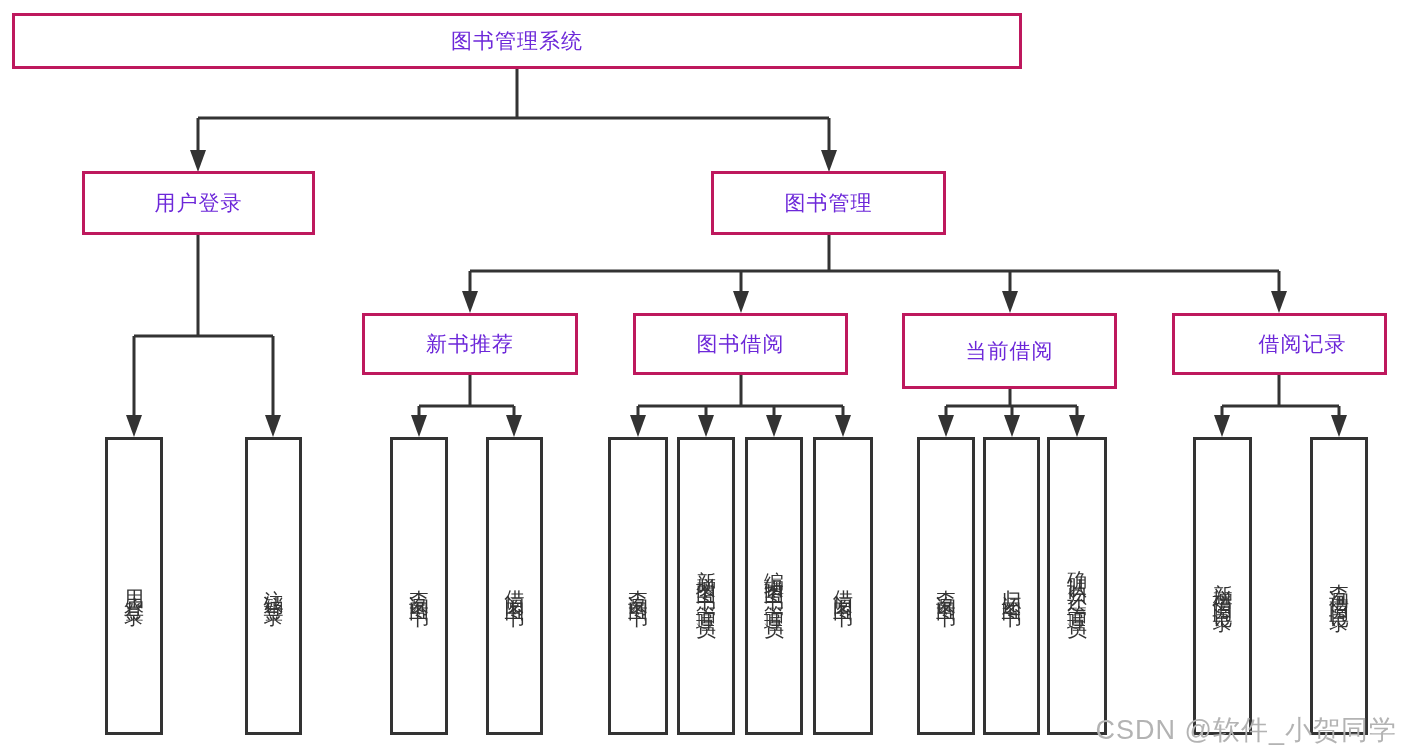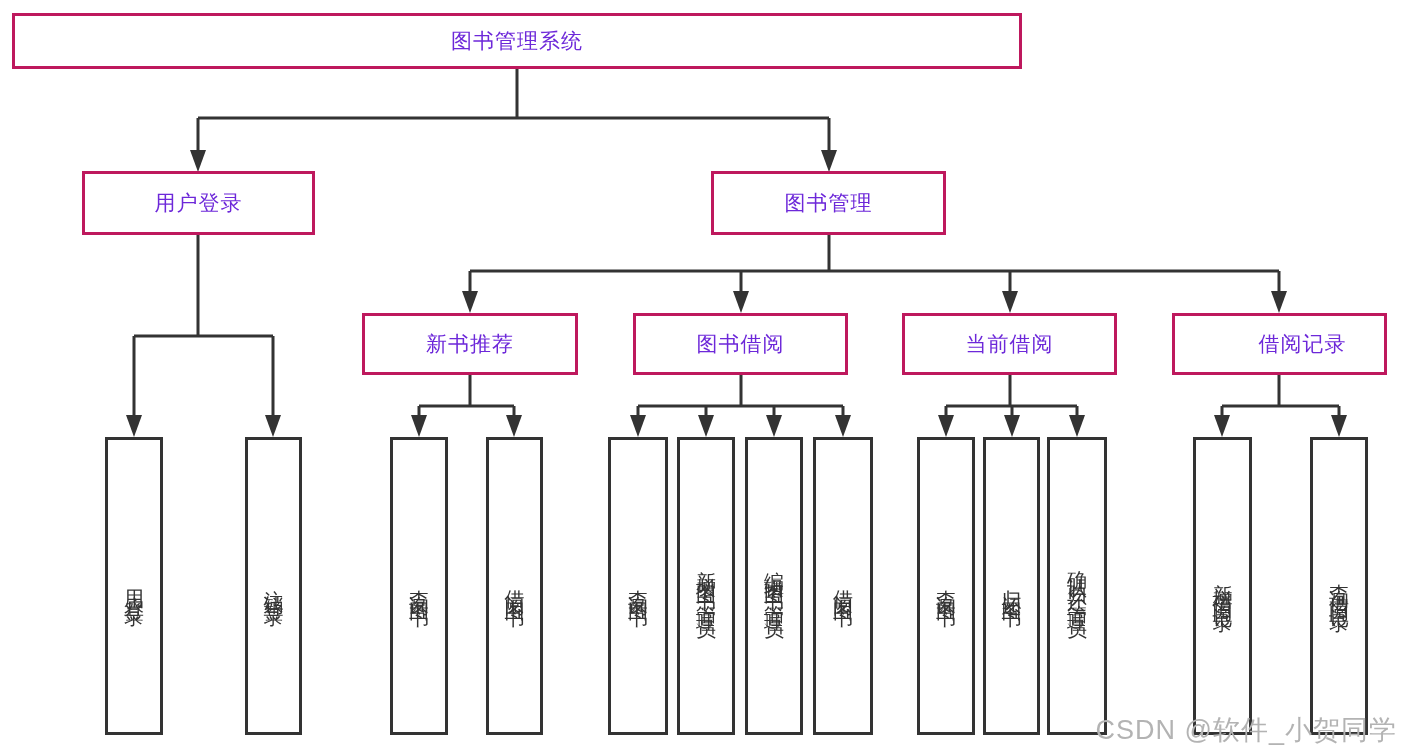--- a/index.html
+++ b/index.html
@@ -68,21 +68,21 @@
     <polygon points="1331,415 1347,415 1339,437" fill="#333333" stroke="none"></polygon>
   </svg>
 
   <div class="box" style="left:12px;top:13px;width:1010px;height:56px;">图书管理系统</div>
 
   <div class="box" style="left:82px;top:171px;width:233px;height:64px;">用户登录</div>
   <div class="box" style="left:711px;top:171px;width:235px;height:64px;">图书管理</div>
 
   <div class="box" style="left:633px;top:313px;width:215px;height:62px;">图书借阅</div>
   <div class="box" style="left:362px;top:313px;width:216px;height:62px;">新书推荐</div>
-  <div class="box" style="left:902px;top:313px;width:215px;height:62px;">当前借阅</div>
+  <div class="box" style="left:902px;top:313px;width:215px;height:76px;">当前借阅</div>
   <div class="box" style="left:1172px;top:313px;width:215px;height:62px;padding-left:46px;">借阅记录</div>
 
   <div class="leaf" style="left:105px;width:58px;">
     <span>用户登录</span>
     </div>
   <div class="leaf" style="left:245px;width:57px;">
     <span>注销登录</span>
     </div>
   <div class="leaf" style="left:390px;width:58px;">
     <span>查询图书</span>

